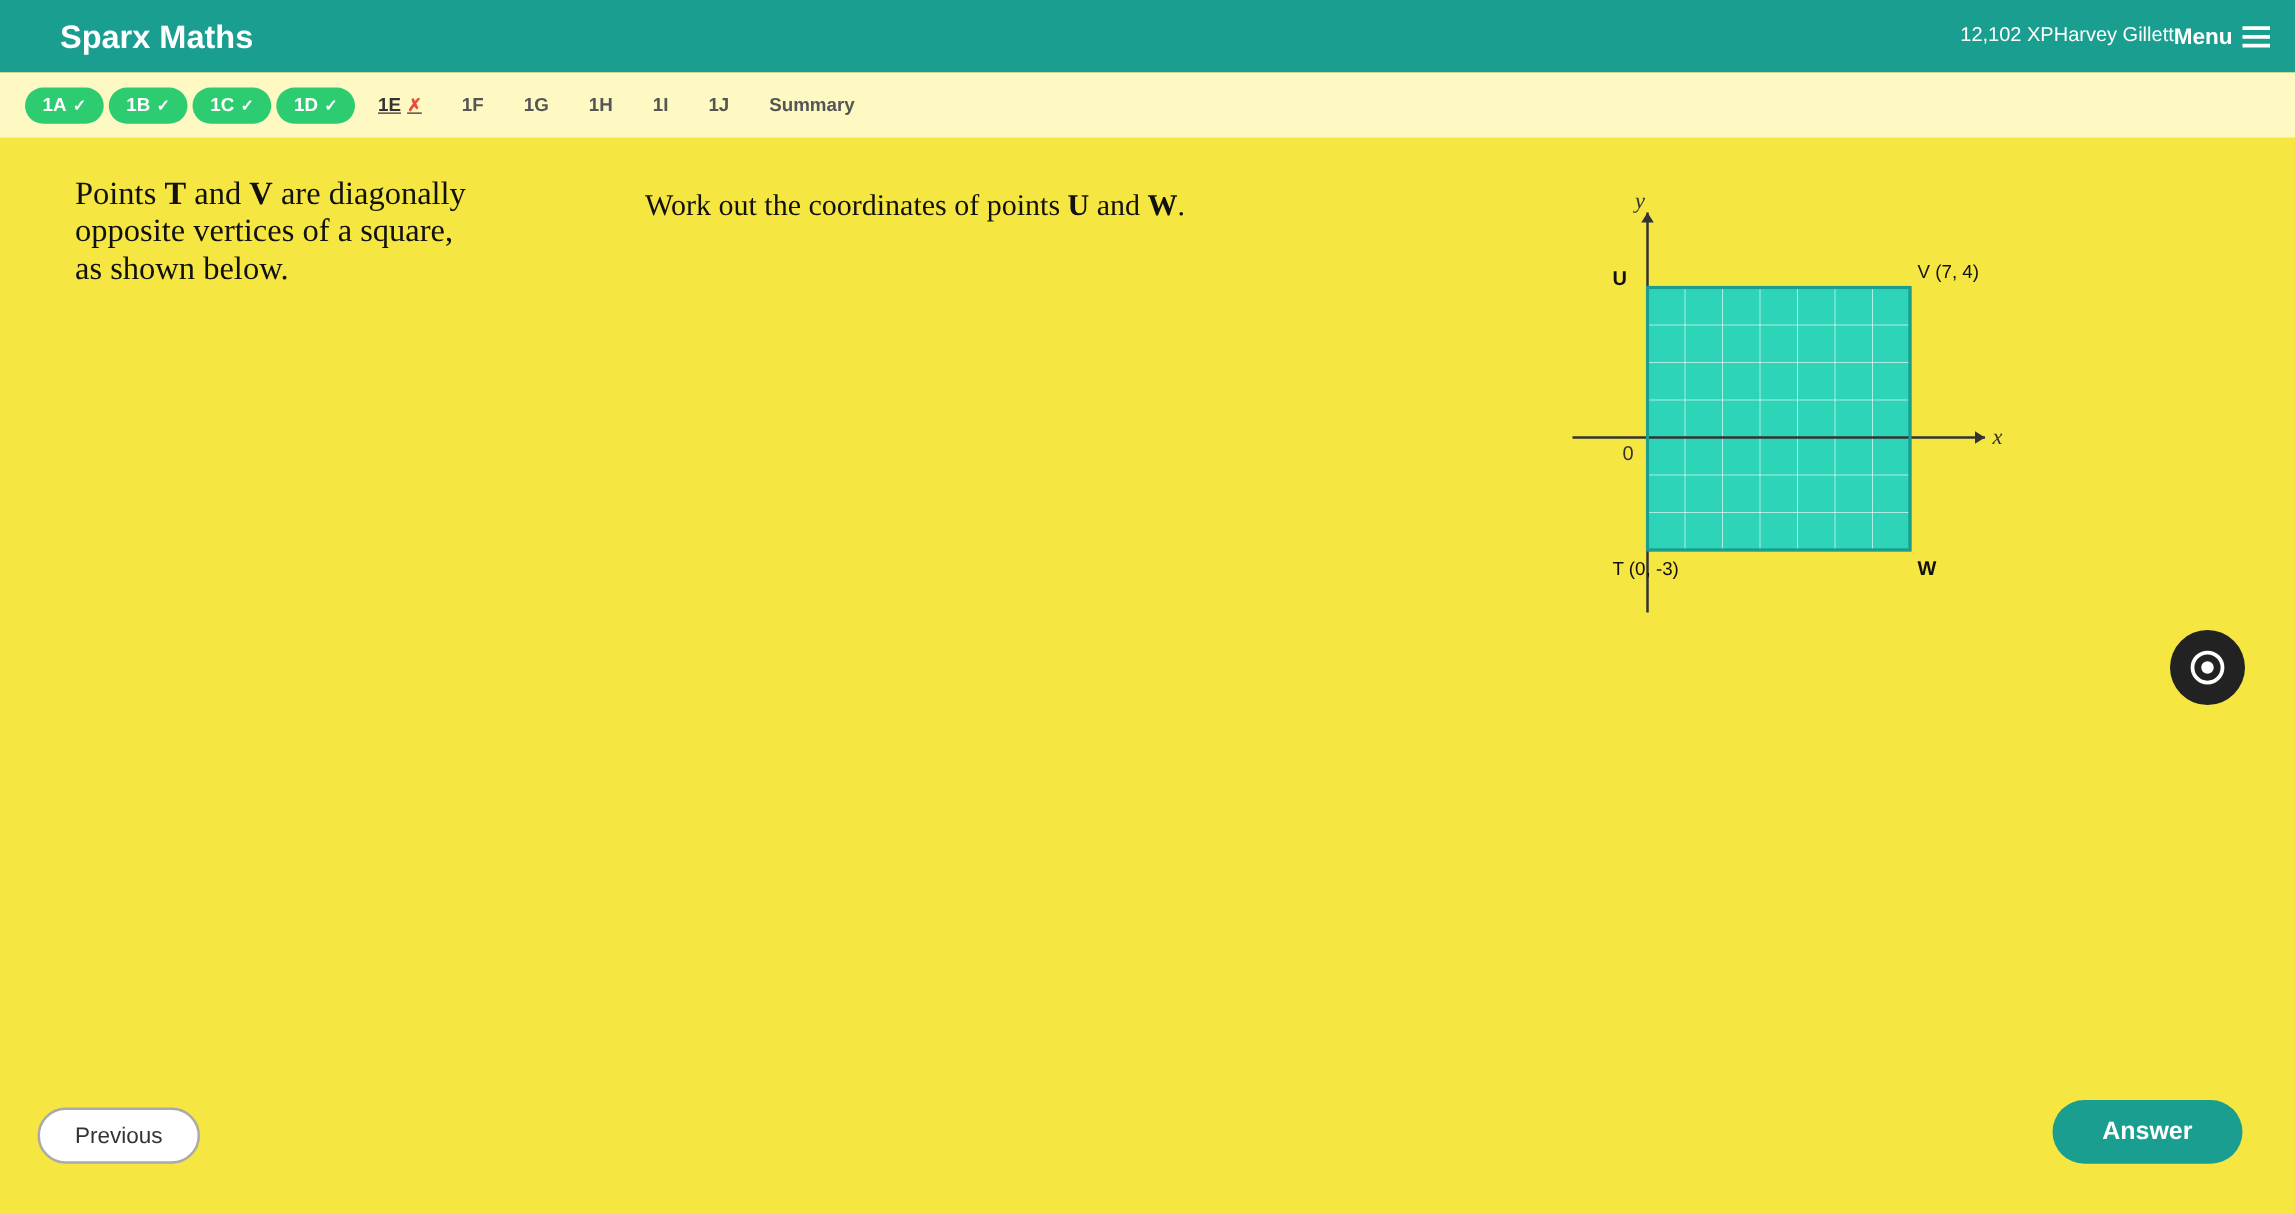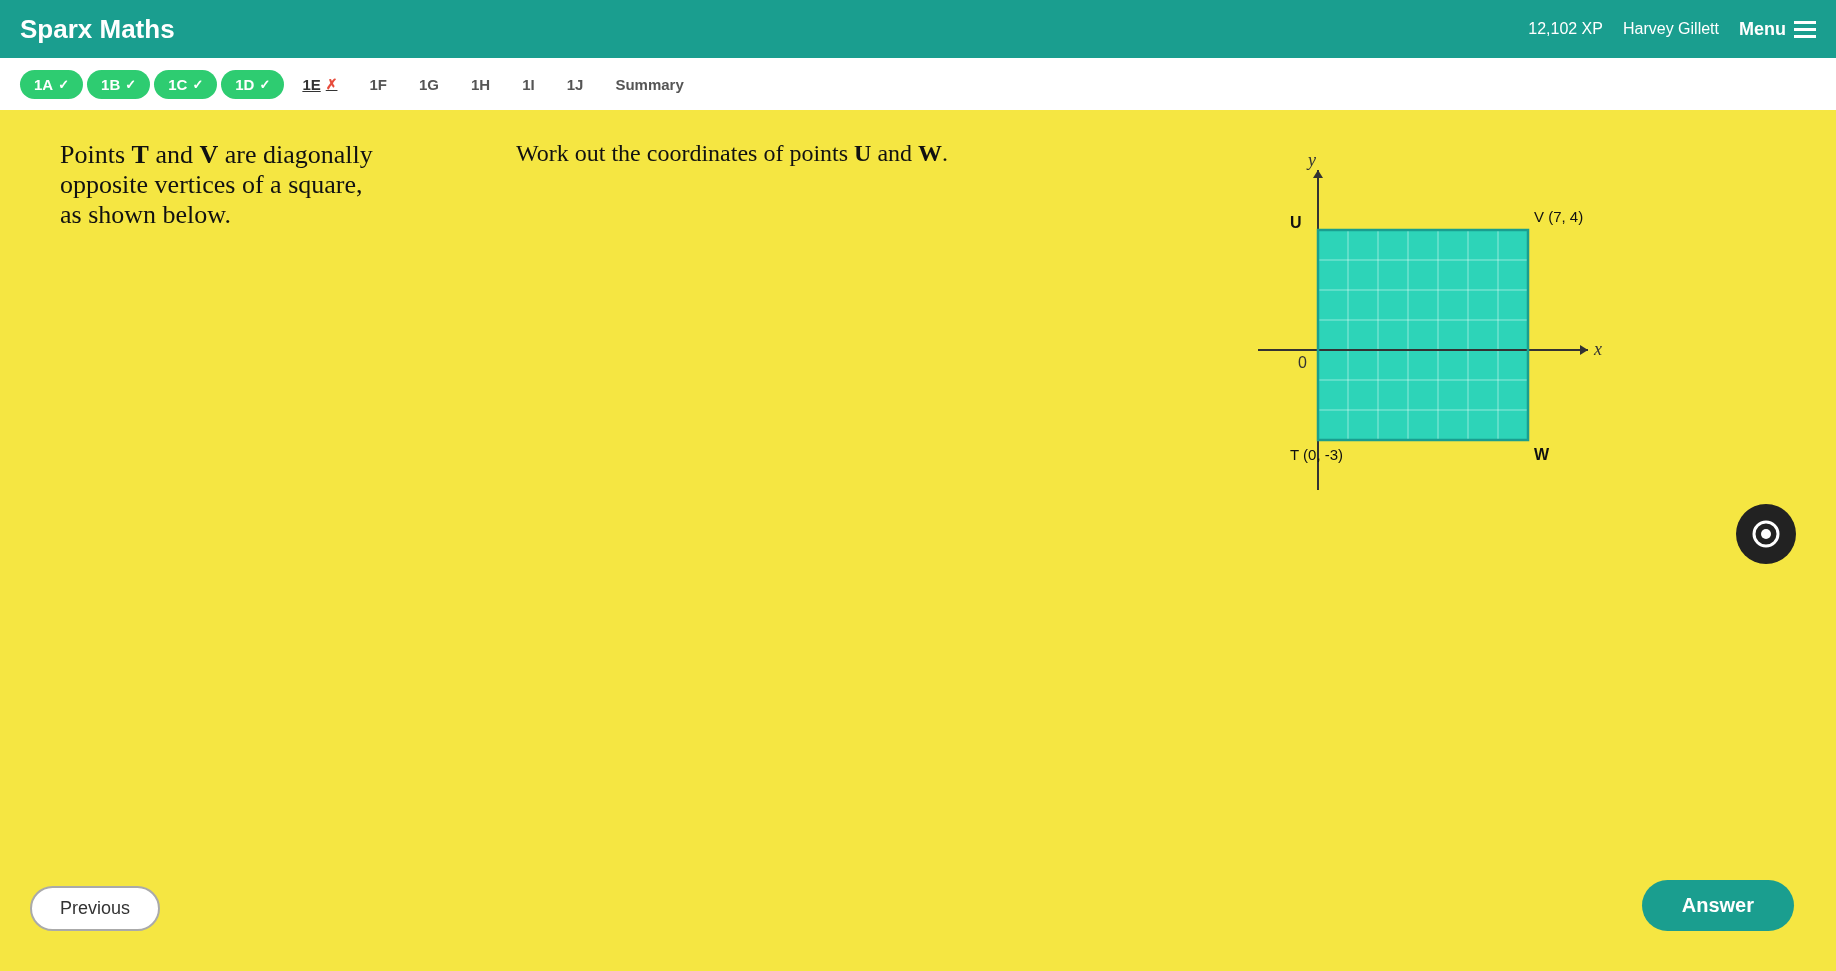--- a/index.html
+++ b/index.html
@@ -19,31 +19,31 @@
       height: 58px;
       display: flex;
       align-items: center;
       padding: 0 20px;
       justify-content: space-between;
     }
     .header-left {
       display: flex;
       align-items: center;
       gap: 8px;
+      margin-left: 28px;
     }
     .logo {
       color: white;
       font-size: 26px;
       font-weight: bold;
       font-family: Arial, sans-serif;
     }
     .header-right {
       display: flex;
       align-items: center;
-      gap: 20px;
       color: white;
       font-family: Arial, sans-serif;
       font-size: 16px;
     }
     .menu-btn {
       display: flex;
       align-items: center;
       gap: 8px;
       cursor: pointer;
       color: white;
@@ -57,21 +57,21 @@
     }
     .hamburger span {
       display: block;
       width: 22px;
       height: 3px;
       background: white;
     }
 
     
     .nav-tabs {
-      background: #ffffff;
+      background: #fef9c3;
       display: flex;
       align-items: center;
       padding: 8px 20px;
       gap: 4px;
       height: 52px;
     }
     .tab {
       padding: 6px 14px;
       border-radius: 20px;
       font-family: Arial, sans-serif;
@@ -110,20 +110,21 @@
       margin-bottom: 20px;
       font-family: Georgia, serif;
     }
     .sub-statement {
       font-size: 24px;
       color: #111;
       margin-bottom: 30px;
       font-family: Georgia, serif;
       width: 100%;
       text-align: center;
+      margin-top: 12px;
     }
 
     
     .graph-container {
       display: flex;
       justify-content: center;
       width: 100%;
       margin-top: 10px;
     }
     .graph-wrapper {

